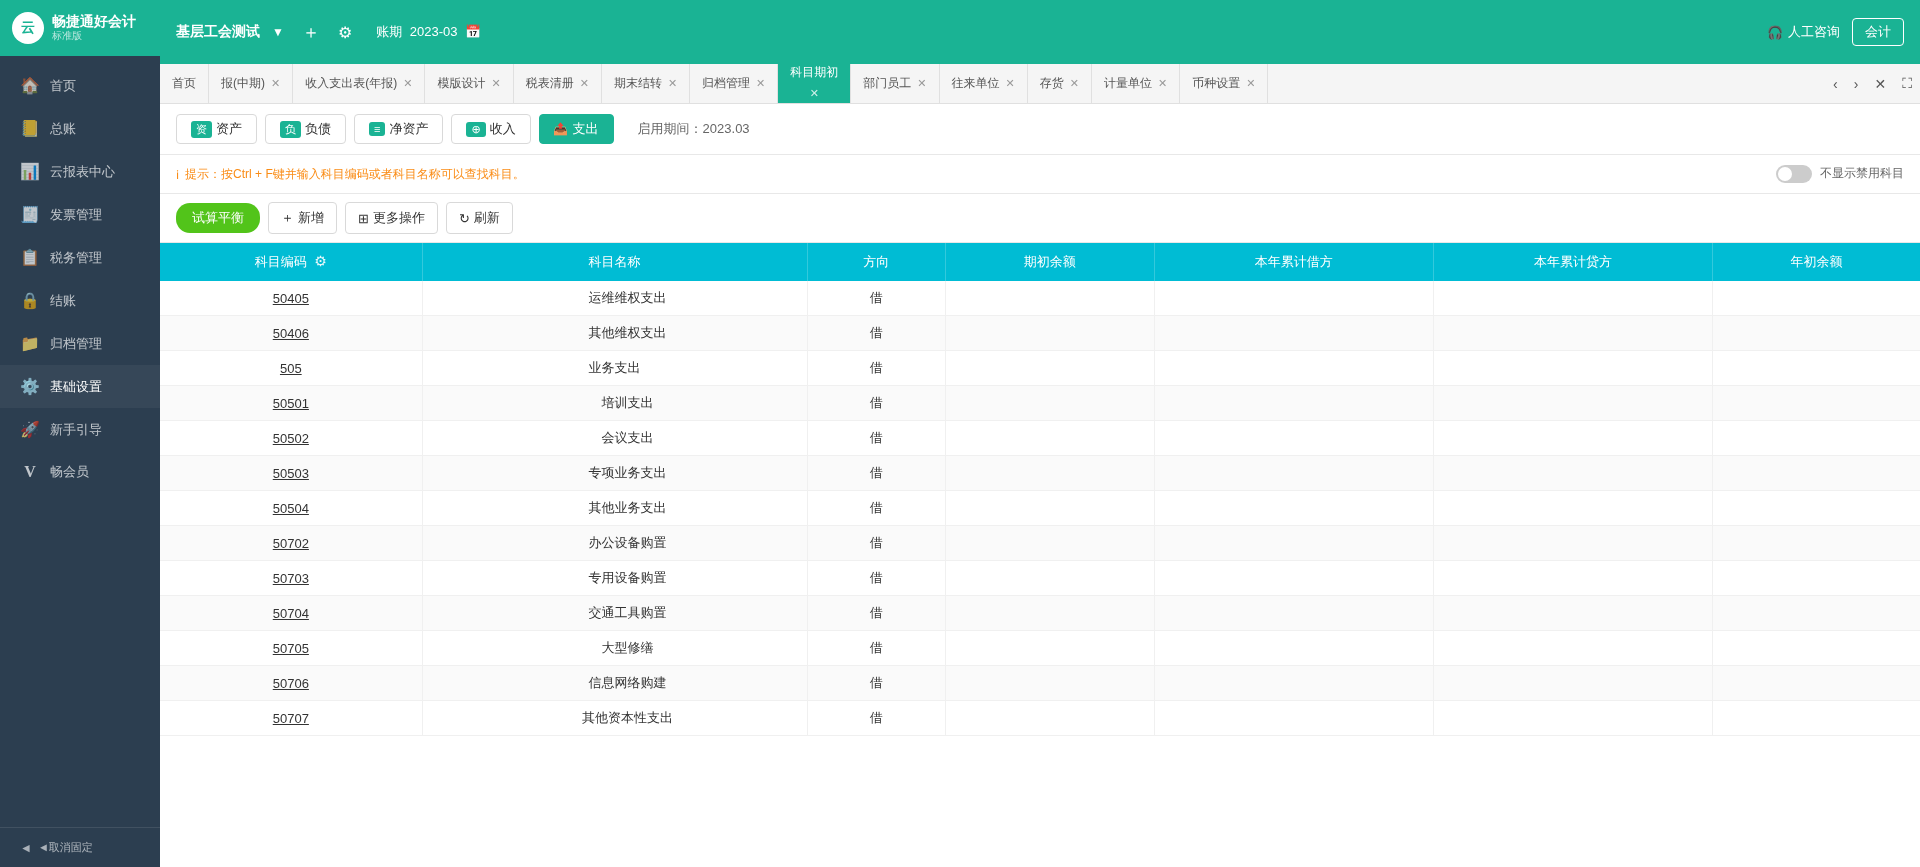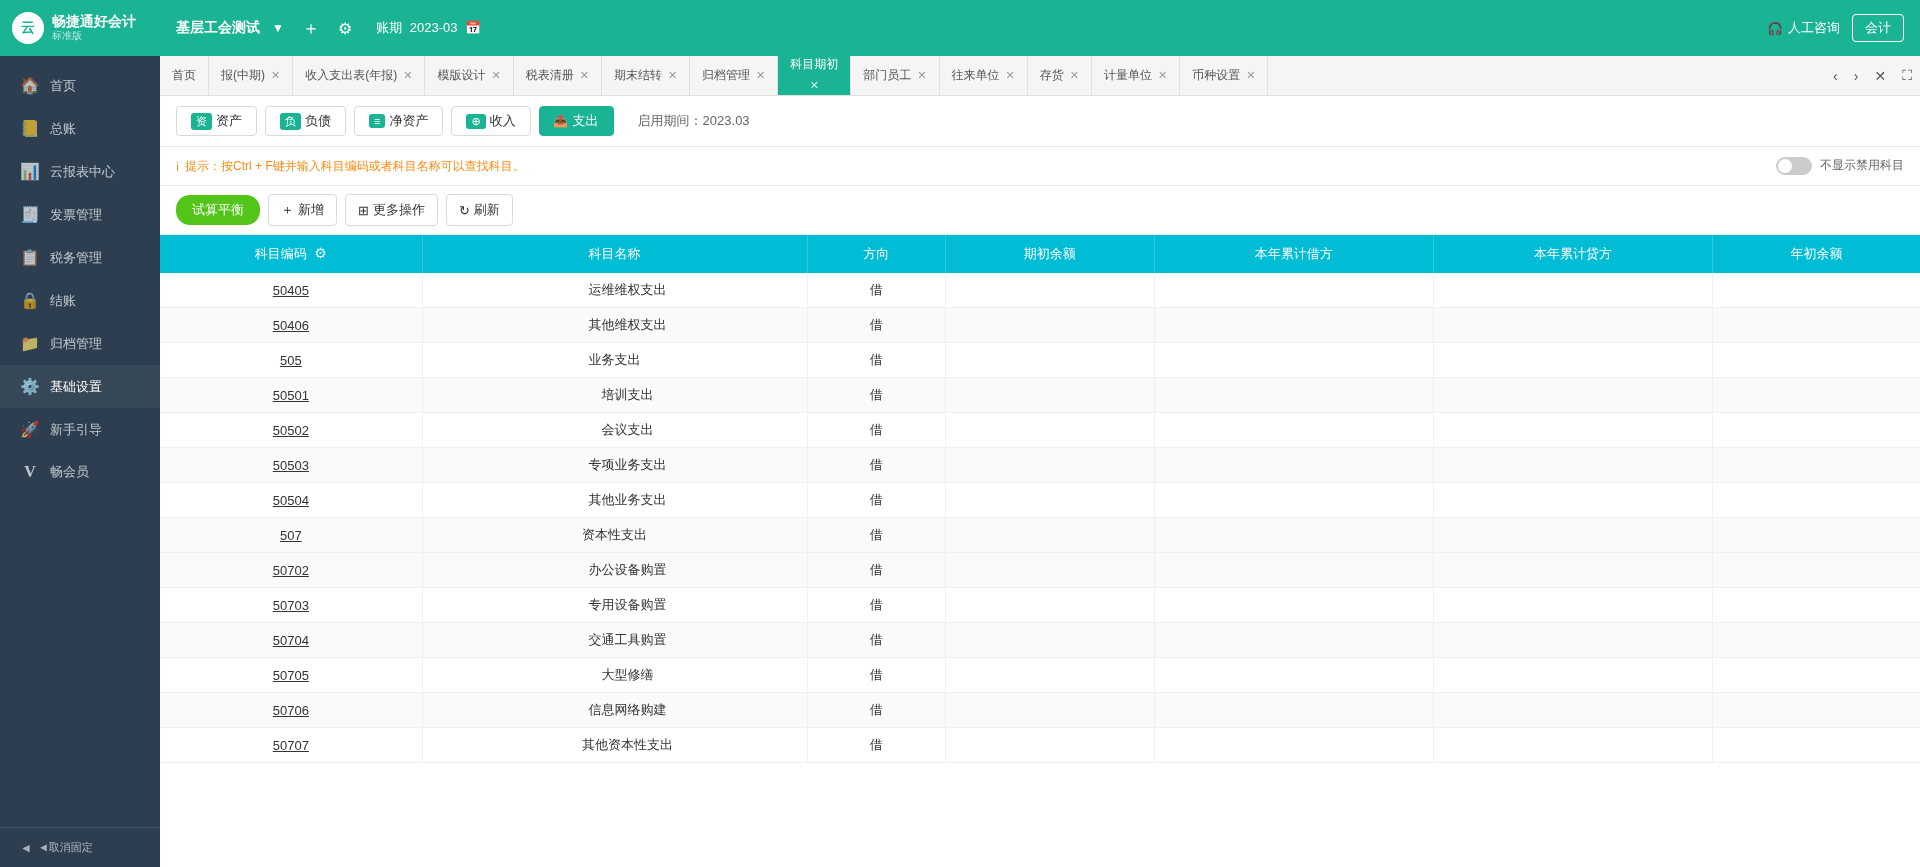--- a/index.html
+++ b/index.html
@@ -14,21 +14,21 @@
     .sidebar-nav { flex: 1; padding-top: 8px; }
     .sidebar-item { display: flex; align-items: center; gap: 10px; padding: 12px 20px; color: rgba(255,255,255,0.7); cursor: pointer; font-size: 13px; }
     .sidebar-item.active { color: white; background: rgba(255,255,255,0.05); }
     .sidebar-item .icon { font-size: 16px; width: 20px; text-align: center; }
     .sidebar-bottom { padding: 12px 20px; color: rgba(255,255,255,0.6); font-size: 12px; cursor: pointer; display: flex; align-items: center; gap: 6px; border-top: 1px solid rgba(255,255,255,0.1); }
 
     
     .main { flex: 1; display: flex; flex-direction: column; height: 867px; overflow: hidden; }
 
     
-    .top-header { height: 56px; background: #1ab394; display: flex; align-items: center; padding: 0 16px; gap: 12px; }
+    .top-header { height: 64px; background: #1ab394; display: flex; align-items: center; padding: 0 16px; gap: 12px; }
     .company-name { color: white; font-size: 14px; font-weight: bold; }
     .header-dropdown { color: white; cursor: pointer; font-size: 12px; }
     .header-add { color: white; cursor: pointer; font-size: 18px; padding: 0 6px; }
     .header-settings { color: white; cursor: pointer; font-size: 16px; }
     .header-period { color: white; font-size: 13px; margin-left: 8px; }
     .header-period span { margin-left: 4px; }
     .header-right { margin-left: auto; display: flex; align-items: center; gap: 12px; }
     .header-support { color: white; font-size: 13px; cursor: pointer; display: flex; align-items: center; gap: 4px; }
     .header-user-btn { background: transparent; border: 1px solid white; color: white; padding: 4px 12px; border-radius: 4px; font-size: 13px; cursor: pointer; }
 
@@ -355,29 +355,20 @@
             <tr style="background: white;">
       <td class="code">50504</td>
       <td>　　其他业务支出</td>
       <td>借</td>
       <td></td>
       <td></td>
       <td></td>
       <td></td>
     </tr>
             <tr style="background: rgb(250, 250, 250);">
-      <td class="code">507</td>
-      <td>资本性支出</td>
-      <td>借</td>
-      <td></td>
-      <td></td>
-      <td></td>
-      <td></td>
-    </tr>
-            <tr style="background: rgb(250, 250, 250);">
       <td class="code">50702</td>
       <td>　　办公设备购置</td>
       <td>借</td>
       <td></td>
       <td></td>
       <td></td>
       <td></td>
     </tr>
             <tr style="background: white;">
       <td class="code">50703</td>

